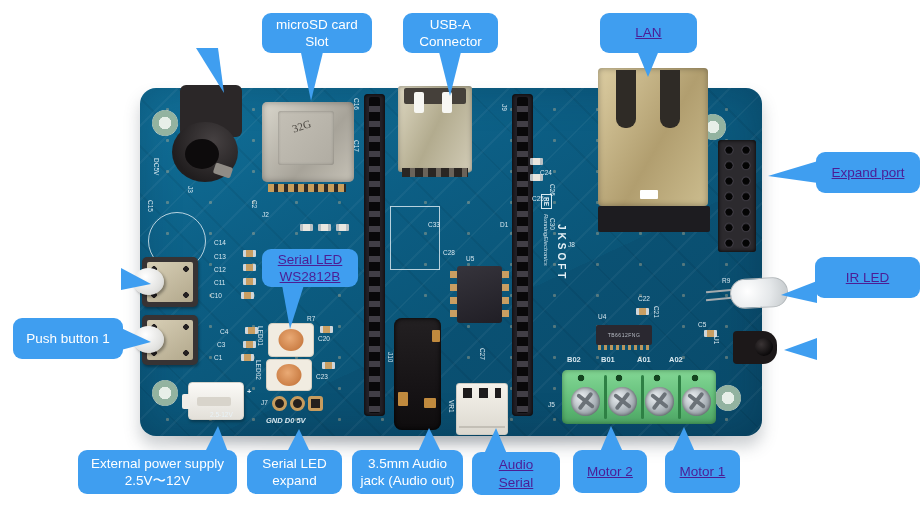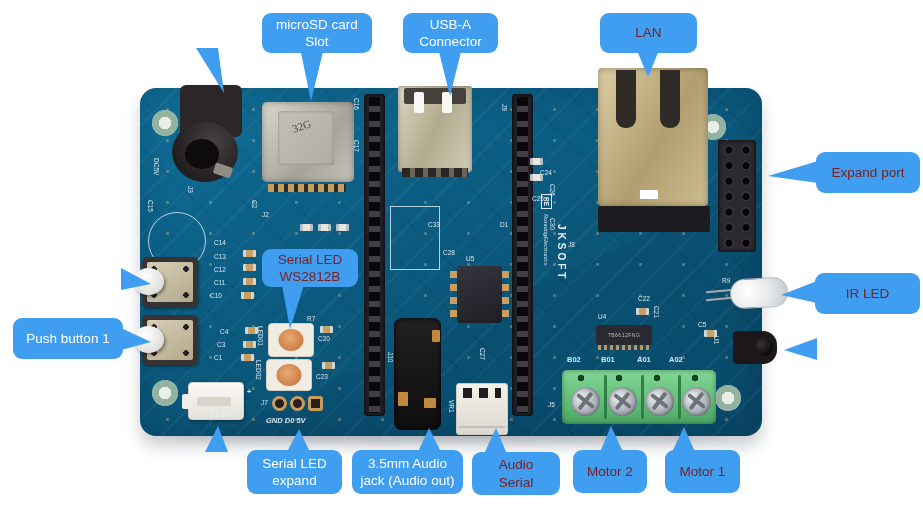--- a/index.html
+++ b/index.html
@@ -140,21 +140,21 @@
     background:repeating-linear-gradient(180deg,#c89e62 0 7px,transparent 7px 13px);}
 
   .pv{width:13px;height:7px;border-radius:1px;
     background:linear-gradient(90deg,#cfd6da 0 3px,#c89e62 3px 10px,#cfd6da 10px);}
   .pv.w{background:linear-gradient(90deg,#b9c0c4 0 3px,#e9e6df 3px 10px,#b9c0c4 10px);}
 
   
   .callout{background:#3f9ef0;border-radius:9px;color:#ffffff;font-size:13.5px;line-height:1.28;
     display:flex;align-items:center;justify-content:center;text-align:center;white-space:pre-line;
     z-index:6;padding:2px 4px;}
-  .callout.dark{color:#7f1d1d;}
+  .callout.dark{color:#4c1d95;text-decoration:underline;}
   #tails{left:0;top:0;z-index:5;}
 </style>
 </head>
 <body>
 
 <div id="stage">
 
   <div class="shadow"></div>
   <div class="board"></div>
 
@@ -321,24 +321,26 @@
       <polygon points="672,452 695,452 684,427"></polygon>
     </g>
   </svg>
 
   <div class="callout" style="left:262px;top:13px;width:110px;height:40px;">microSD card
 Slot</div>
   <div class="callout" style="left:403px;top:13px;width:95px;height:40px;">USB-A
 Connector</div>
   <div class="callout dark" style="left:600px;top:13px;width:97px;height:40px;">LAN</div>
   <div class="callout dark" style="left:816px;top:152px;width:104px;height:41px;">Expand port</div>
-  <div class="callout dark" style="left:815px;top:273px;width:105px;height:41px;">IR LED</div>
+  <div class="callout dark" style="left:815px;top:257px;width:105px;height:41px;">IR LED</div>
   <div class="callout" style="left:13px;top:318px;width:110px;height:41px;">Push button 1</div>
   <div class="callout dark" style="left:262px;top:249px;width:96px;height:38px;">Serial LED
 WS2812B</div>
+  <div class="callout" style="left:78px;top:450px;width:159px;height:44px;">External power supply
+2.5V〜12V</div>
   <div class="callout" style="left:247px;top:450px;width:95px;height:44px;">Serial LED
 expand</div>
   <div class="callout" style="left:352px;top:450px;width:111px;height:44px;">3.5mm Audio
 jack (Audio out)</div>
   <div class="callout dark" style="left:472px;top:452px;width:88px;height:43px;">Audio
 Serial</div>
   <div class="callout dark" style="left:573px;top:450px;width:74px;height:43px;">Motor 2</div>
   <div class="callout dark" style="left:665px;top:450px;width:75px;height:43px;">Motor 1</div>
 
 </div>

